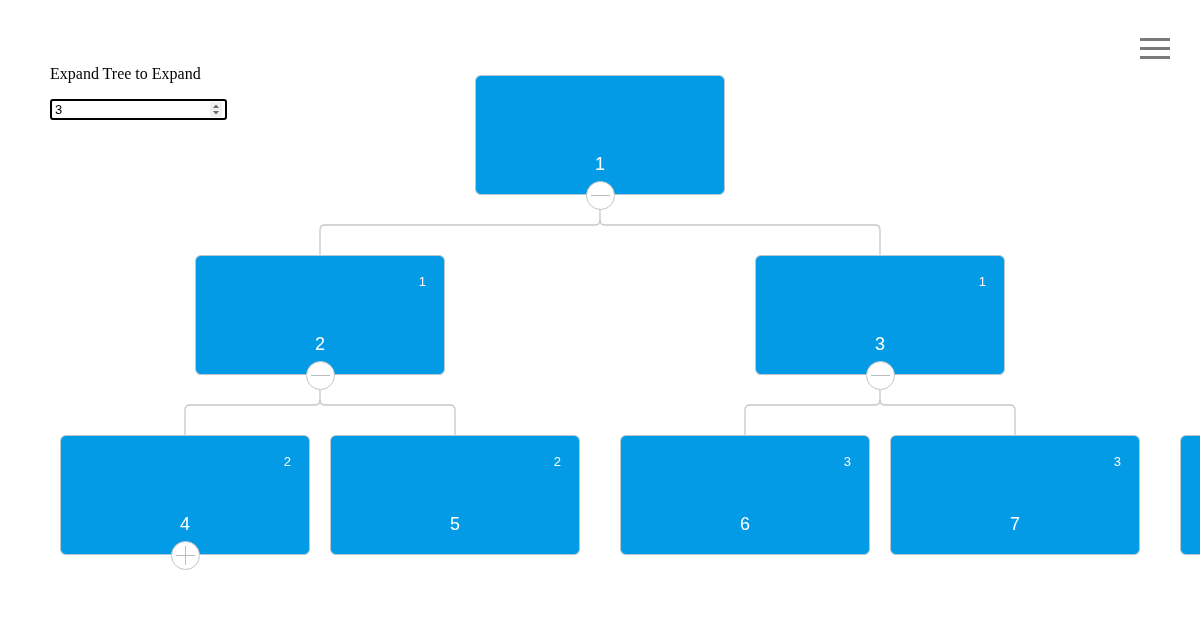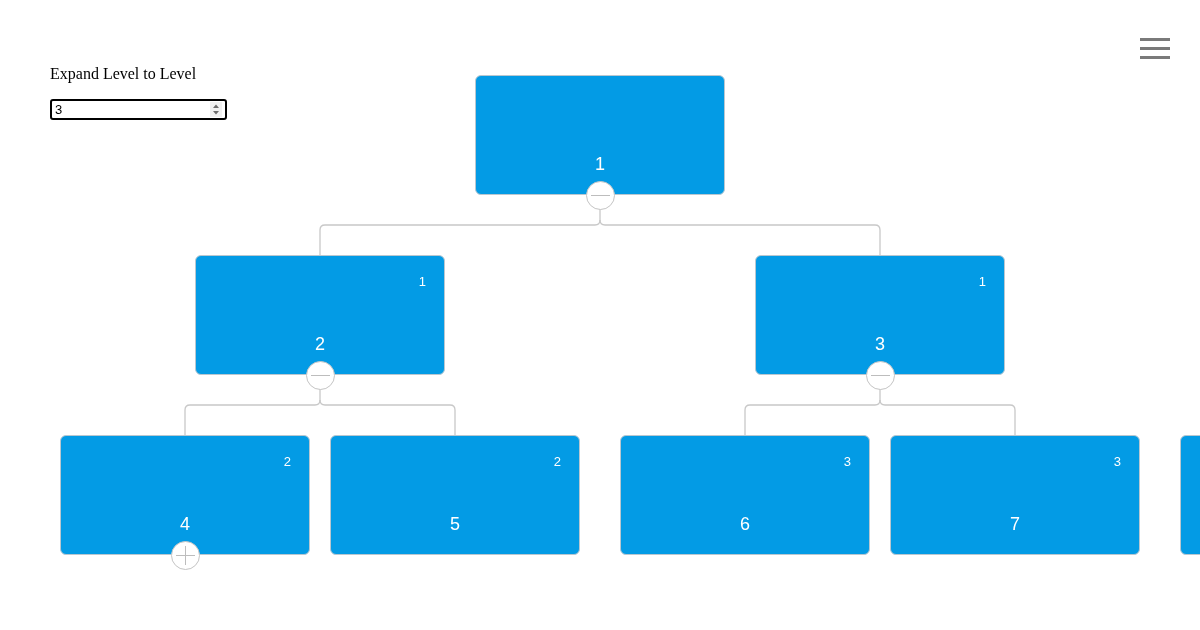--- a/index.html
+++ b/index.html
@@ -17,21 +17,21 @@
     .node-name { position: absolute; left: 0; right: 0; top: 78px; text-align: center; font-size: 18px; line-height: 20px; }
     .node-badge { position: absolute; right: 18px; top: 19px; font-size: 13px; line-height: 14px; }
     .toggle { position: absolute; width: 29px; height: 29px; box-sizing: border-box; border-radius: 50%; background: #fff; border: 1px solid #c4c4c4; cursor: pointer; }
     .toggle .h { position: absolute; left: 4px; right: 4px; top: 13px; height: 1px; background: #bdbdbd; }
     .toggle .v { position: absolute; top: 4px; bottom: 4px; left: 13px; width: 1px; background: #bdbdbd; }
   </style>
 </head>
 <body>
 
 <div class="level-control">
-  <label class="level-label">Expand Level to Level</label>
+  <label class="level-label">Expand Tree to Expand</label>
   <div class="level-input-wrap">
     <input class="level-input" type="text" value="3" style="">
     <div class="spinner">
       <svg width="12" height="15" viewBox="0 0 12 15">
         <path d="M3 6 L6 2.5 L9 6 Z" fill="#6b6b6b"></path>
         <path d="M3 9 L6 12.5 L9 9 Z" fill="#6b6b6b"></path>
       </svg>
     </div>
   </div>
 </div>

